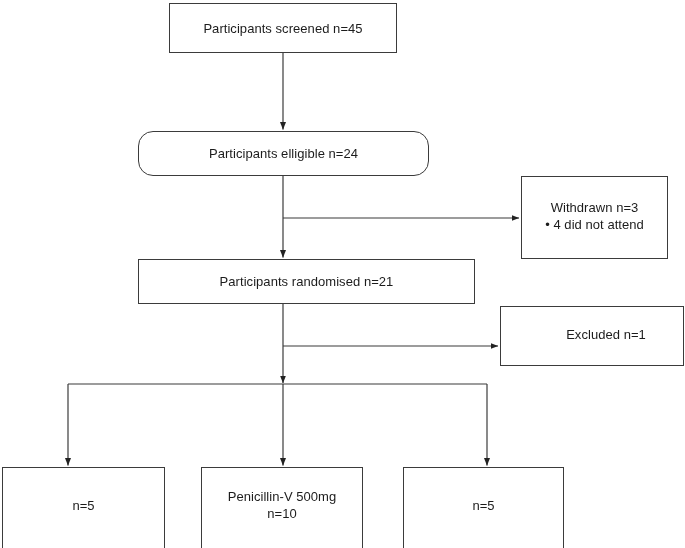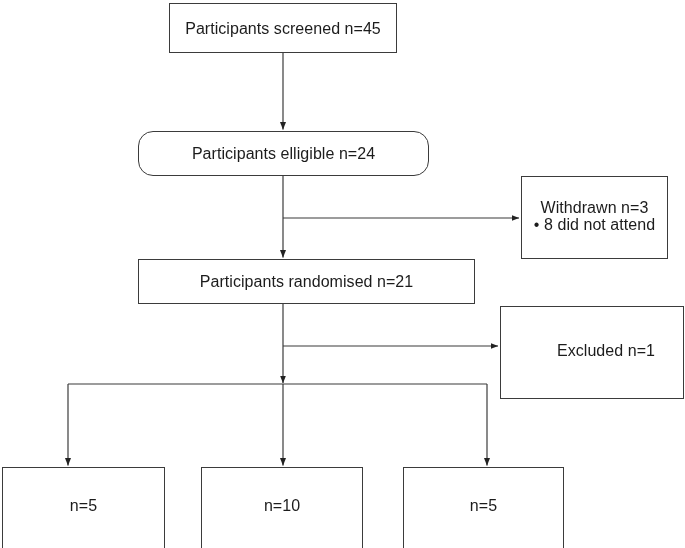--- a/index.html
+++ b/index.html
@@ -25,33 +25,33 @@
   .node {
     position: absolute;
     box-sizing: border-box;
     border: 1.3px solid #3b3b3b;
     background: #ffffff;
     display: flex;
     flex-direction: column;
     align-items: center;
     justify-content: center;
     text-align: center;
-    font-size: 16px;
+    font-size: 13px;
     line-height: 17px;
     color: #1c1c1c;
     letter-spacing: 0.05px;
   }
   .node .line-1, .node .line-2 { display: block; white-space: nowrap; }
   
   #node-screened  { left: 169px; top: 3px;   width: 228px; height: 50px; }
   #node-eligible  { left: 138px; top: 131px; width: 291px; height: 45px; border-radius: 15px; }
   #node-randomised{ left: 138px; top: 259px; width: 337px; height: 45px; }
   
   #node-withdrawn { left: 521px; top: 176px; width: 147px; height: 83px; justify-content: center; }
-  #node-excluded  { left: 500px; top: 306px; width: 184px; height: 93px; justify-content: center; padding-left: 28px; }
+  #node-excluded  { left: 500px; top: 306px; width: 184px; height: 60px; justify-content: center; padding-left: 28px; }
   #node-withdrawn .stack, #node-excluded .stack { transform: translateY(-2px); }
   
   #node-arm-250 { left: 2px;   top: 467px; width: 163px; height: 84px; }
   #node-arm-500 { left: 201px; top: 467px; width: 162px; height: 84px; }
   #node-arm-750 { left: 403px; top: 467px; width: 161px; height: 84px; }
   #node-arm-250 .stack, #node-arm-500 .stack, #node-arm-750 .stack { transform: translateY(-4px); }
   .stack { display: block; }
 </style>
 </head>
 <body>
@@ -88,38 +88,39 @@
   <span class="line-1">Participants elligible n=24</span>
 </div>
 
 <div class="node" id="node-randomised">
   <span class="line-1">Participants randomised n=21</span>
 </div>
 
 <div class="node" id="node-withdrawn">
   <span class="stack">
     <span class="line-1">Withdrawn n=3</span>
-    <span class="line-2">• 8 did not attend</span>
+    <span class="line-2">• 4 did not attend</span>
   </span>
 </div>
 
 <div class="node" id="node-excluded">
   <span class="stack">
     <span class="line-1">Excluded n=1</span>
   </span>
 </div>
 
 <div class="node" id="node-arm-250">
   <span class="stack">
     <span class="line-2">n=5</span>
   </span>
 </div>
 
 <div class="node" id="node-arm-500">
   <span class="stack">
+    <span class="line-1">Penicillin-V 500mg</span>
     <span class="line-2">n=10</span>
   </span>
 </div>
 
 <div class="node" id="node-arm-750">
   <span class="stack">
     <span class="line-2">n=5</span>
   </span>
 </div>
 

